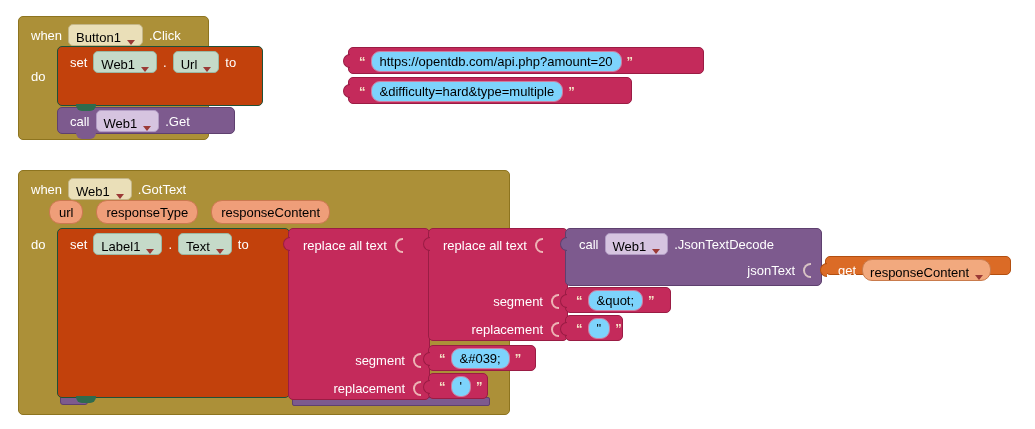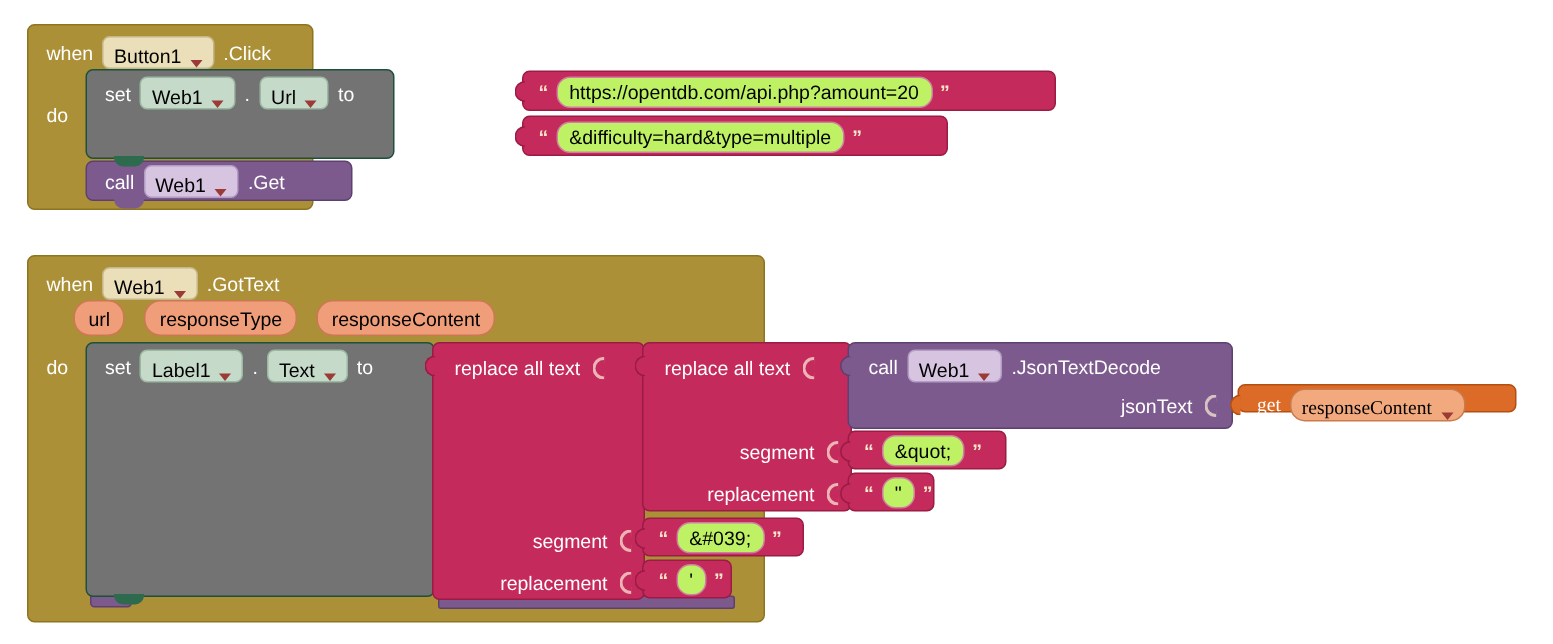--- a/index.html
+++ b/index.html
@@ -1,36 +1,36 @@
 <!DOCTYPE html>
 <html><head>
 <meta charset="utf-8">
 <style>
   html,body{margin:0;padding:0;background:#fff;}
   .canvas{position:relative;width:1035px;height:429px;background:#fff;overflow:hidden;
           font-family:"Liberation Sans",sans-serif;font-size:13px;}
   .blk{position:absolute;box-sizing:border-box;border-radius:5px;color:#fff;white-space:nowrap;}
   .golden{background:#AC9038;border:1px solid #8D741F;}
-  .green{background:#737373;border:1px solid #1E5139;}
+  .green{background:#c2410c;border:1px solid #1E5139;}
   .pink{background:#C42A5B;border:1px solid #9A1C44;}
   .purple{background:#7D5A8E;border:1px solid #5E406F;}
   .orange{background:#DB6B26;border:1px solid #B34F10;}
   .row{position:absolute;display:flex;align-items:center;gap:6px;white-space:nowrap;}
   .lbl{color:#fff;}
   .chip{display:inline-flex;align-items:flex-end;height:20px;padding:0 7px;border-radius:5px;color:#000;gap:4px;}
   .chip-cream{background:#EADFB8;border:1px solid #C4B687;}
   .chip-mint{background:#C5DAC9;border:1px solid #9BB8A3;}
   .chip-lav{background:#D6C4E0;border:1px solid #B29CC4;}
   .chip-orange{background:#F2A97E;border:1px solid #C97B4C;border-radius:10px;}
   .param-chip{display:inline-flex;align-items:center;height:22px;padding:0 9px;border-radius:11px;
               background:#EF9E79;border:1px solid #CB7950;color:#000;}
   .caret{width:0;height:0;border-left:4px solid transparent;border-right:4px solid transparent;
          border-top:5px solid #9B3A36;margin-left:2px;}
   .field{display:inline-flex;align-items:center;height:19px;padding:0 8px;border-radius:9px;
-         background:#bef264;border:1px solid #CE7FA0;color:#000;}
+         background:#7dd3fc;border:1px solid #CE7FA0;color:#000;}
   .quote{color:#F6E7C8;font-weight:bold;}
   .socket{width:8px;height:15px;border:2px solid rgba(255,240,220,.7);border-right:0;
           border-radius:8px 0 0 8px;box-sizing:border-box;}
   .plug{position:absolute;left:-6px;width:7px;height:14px;border-radius:7px 0 0 7px;box-sizing:border-box;}
   .plug.pink{background:#C42A5B;border:1px solid #9A1C44;border-right:0;}
   .plug.purple{background:#7D5A8E;border:1px solid #5E406F;border-right:0;}
   .plug.orange{background:#DB6B26;border:1px solid #B34F10;border-right:0;}
   .notch{position:absolute;width:20px;height:7px;border-radius:0 0 6px 6px;}
   .gear{display:flex;align-items:center;justify-content:center;width:20px;height:20px;
         background:#4D3FD1;border-radius:4px;}
@@ -220,21 +220,21 @@
         <span class="caret"></span>
       </span>
       <span class="lbl">.JsonTextDecode</span>
     </div>
     <div class="row" style="right:10px;top:31px;height:20px;gap:8px;justify-content:flex-end;">
       <span class="lbl">jsonText</span>
       <span class="socket"></span>
     </div>
   </div>
 
-  <div class="blk orange" style="left:825px;top:256px;min-width:186px;height:19px;font-family:Liberation Serif, serif;">
+  <div class="blk orange" style="left:825px;top:256px;min-width:186px;height:19px;">
     <div class="plug orange" style="top:6px;"></div>
     <div class="row" style="left:12px;top:3px;height:20px;">
       <span class="lbl">get</span>
       <span class="chip chip-orange">
         <span>responseContent</span>
         <span class="caret"></span>
       </span>
     </div>
   </div>
 

